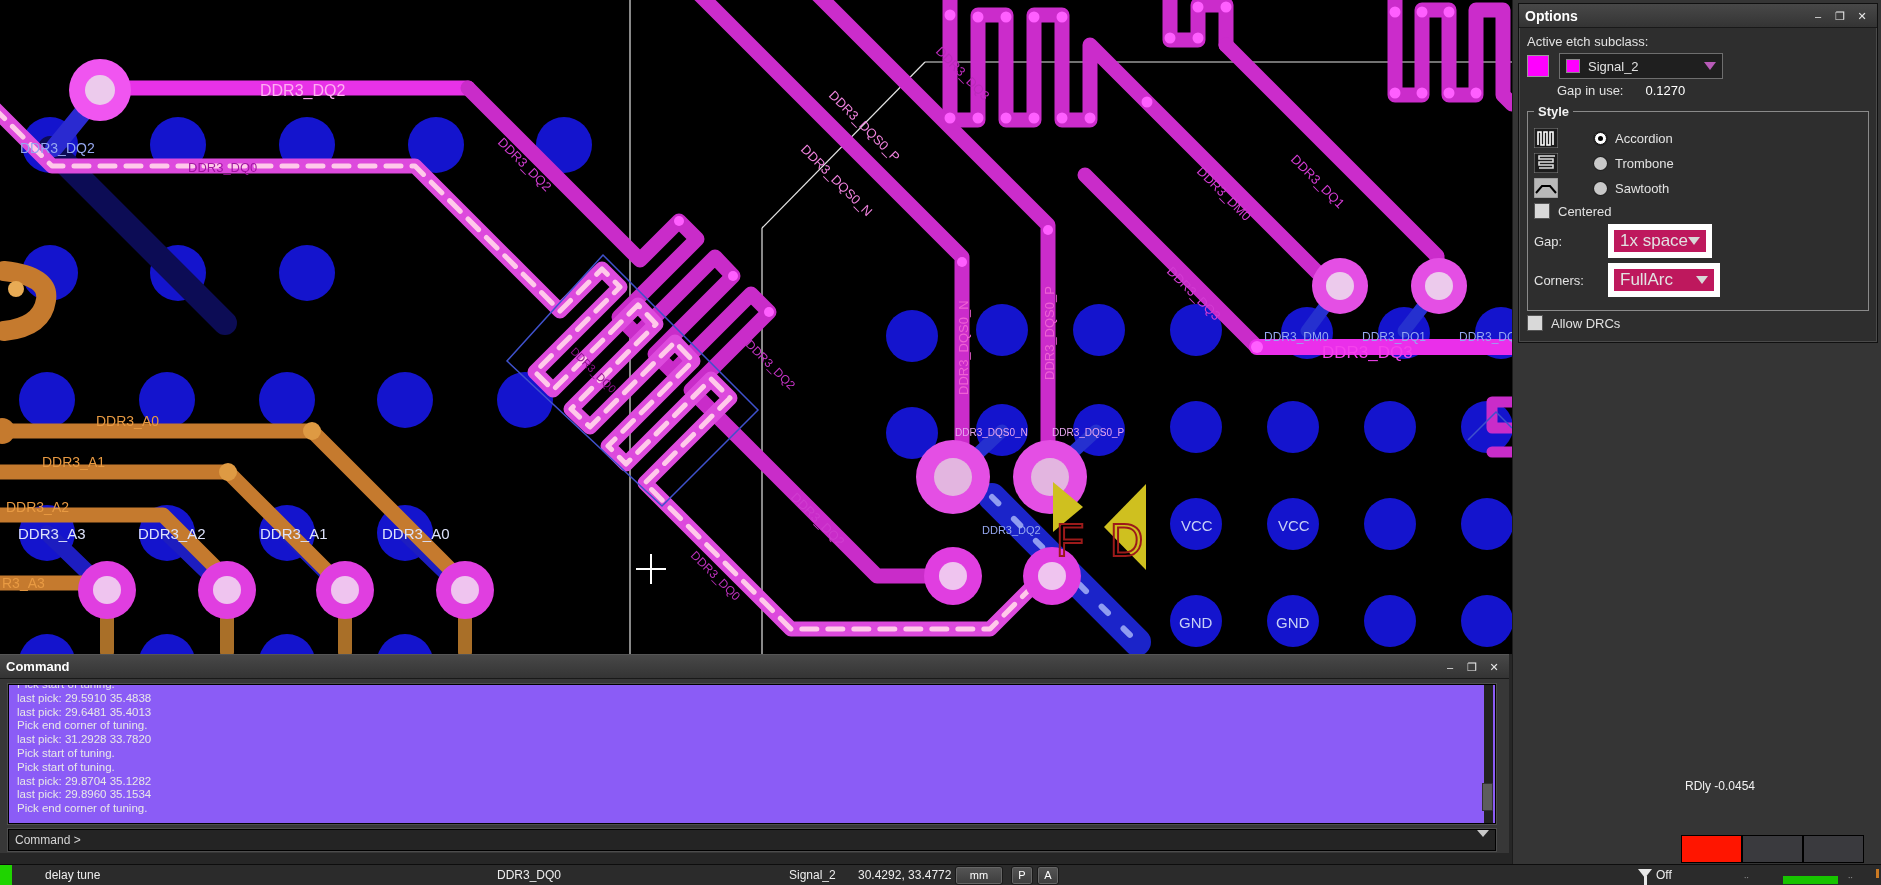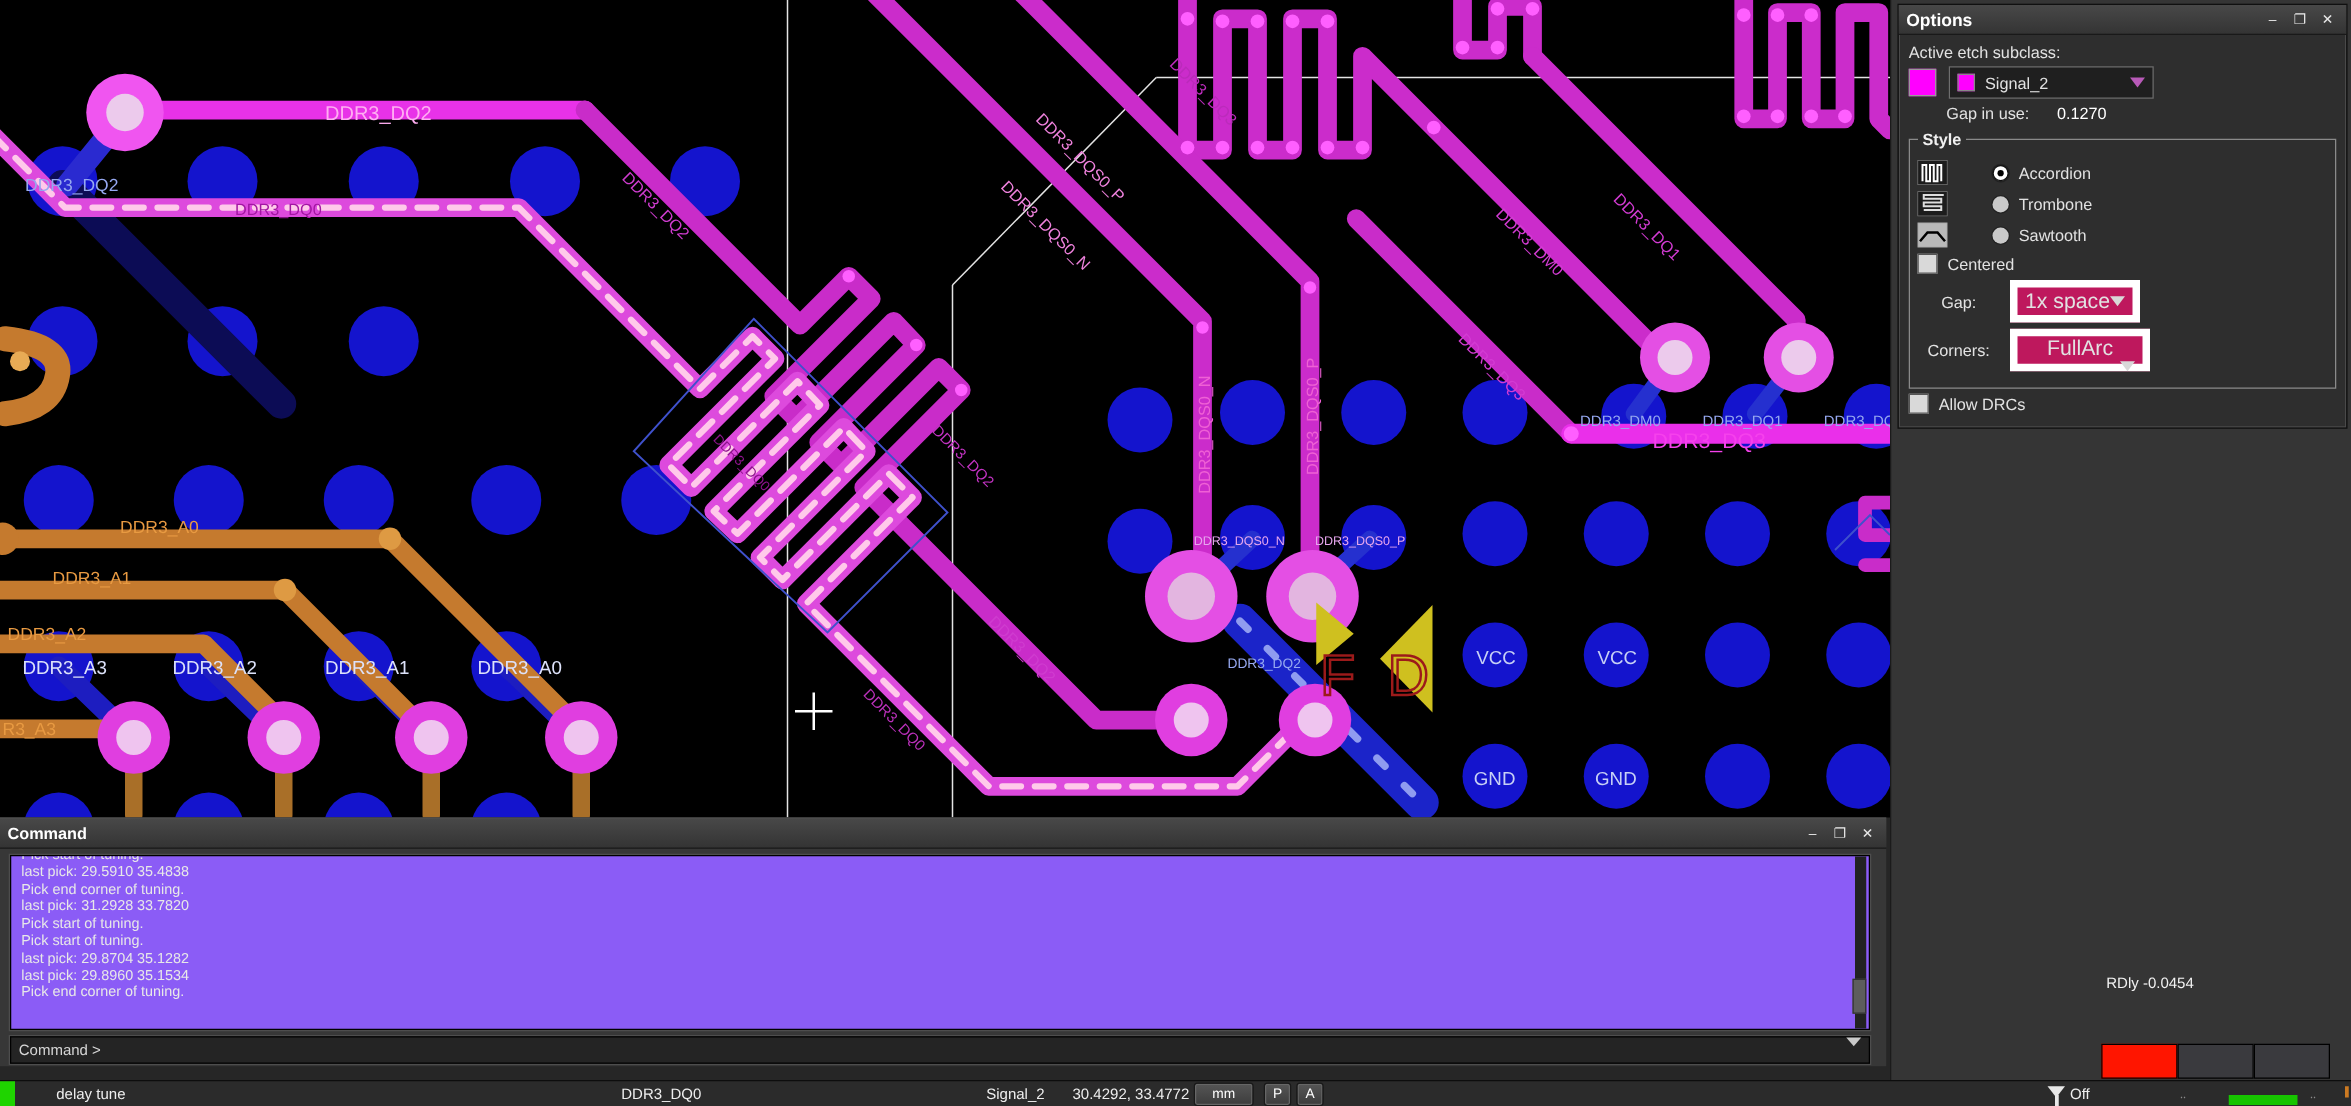--- a/index.html
+++ b/index.html
@@ -18,21 +18,21 @@
   .dd{display:flex;align-items:center;background:#1f1f1f;border:1px solid #6e6e6e;height:24px;padding:0 6px;min-width:150px;}
   .dd .sq{width:12px;height:12px;background:#ff00ff;border:1px solid #888;margin-right:8px;}
   .dd .arrow{margin-left:auto;width:0;height:0;border-left:6px solid transparent;border-right:6px solid transparent;border-top:8px solid #b85ab8;}
   .dd2{display:flex;align-items:center;background:#be185d;border:6px solid #ffffff;height:22px;padding:0 6px;min-width:78px;font-size:17px;}
   .dd2 .arrow{margin-left:auto;width:0;height:0;border-left:6px solid transparent;border-right:6px solid transparent;border-top:8px solid #d8d8d8;}
   .neticon{width:20px;height:20px;background:#a8a8a8;border:1px solid #666;margin-right:10px;flex:none;}
   .lbl{margin-right:8px;}
   .val{color:#fff;}
   fieldset{border:1px solid #8a8a8a;margin:6px 0 4px 0;padding:4px 6px 8px 6px;}
   legend{font-size:13px;color:#f0f0f0;padding:0 4px;font-weight:bold;}
-  .stylerow{display:flex;align-items:center;margin:5px 0;text-align:center;}
+  .stylerow{display:flex;align-items:center;margin:5px 0;}
   .sicon{width:24px;height:20px;margin-right:36px;flex:none;}
   .radio{width:13px;height:13px;border-radius:50%;background:#c9c9c9;margin-right:8px;flex:none;box-shadow:0 0 0 1px #222;}
   .radio.sel{background:#fff;border:1px solid #111;box-sizing:border-box;position:relative;}
   .radio.sel::after{content:"";position:absolute;left:3px;top:3px;width:5px;height:5px;border-radius:50%;background:#000;}
   .checkbox{width:14px;height:14px;background:#d9d9d9;border:1px solid #555;margin-right:8px;flex:none;}
   .inline-label{font-size:13px;}
   
   #rdly{position:absolute;left:172px;top:779px;font-size:12px;color:#f2f2f2;}
   #meter{position:absolute;left:168px;top:835px;display:flex;}
   #meter div{width:59px;height:26px;border:1px solid #000;}
@@ -355,21 +355,21 @@
           </div>
           <div class="stylerow">
             <span class="lbl" style="width:66px;">Gap:</span>
             <div class="dd2">
               <span>1x space</span>
               <span class="arrow"></span>
             </div>
           </div>
           <div class="stylerow">
             <span class="lbl" style="width:66px;">Corners:</span>
-            <div class="dd2" style="min-width:88px;flex-direction:column;">
+            <div class="dd2" style="min-width:88px;">
               <span>FullArc</span>
               <span class="arrow"></span>
             </div>
           </div>
         </fieldset>
         <div class="row">
           <span class="checkbox"></span>
           <span class="inline-label">Allow DRCs</span>
         </div>
       </div>
@@ -386,20 +386,21 @@
     <div class="titlebar">
       <span class="t" style="font-size:13px;">Command</span>
       <span class="winbtn">–</span>
       <span class="winbtn">❐</span>
       <span class="winbtn">✕</span>
     </div>
     <div id="cmd-console">
       <div id="cmd-lines">
           <div>Pick start of tuning.</div>
           <div>last pick:  29.5910 35.4838</div>
+          <div>last pick:  29.6481 35.4013</div>
           <div>Pick end corner of tuning.</div>
           <div>last pick:  31.2928 33.7820</div>
           <div>Pick start of tuning.</div>
           <div>Pick start of tuning.</div>
           <div>last pick:  29.8704 35.1282</div>
           <div>last pick:  29.8960 35.1534</div>
           <div>Pick end corner of tuning.</div>
         </div>
       <div id="cmd-scroll">
           <div id="cmd-thumb"></div>

